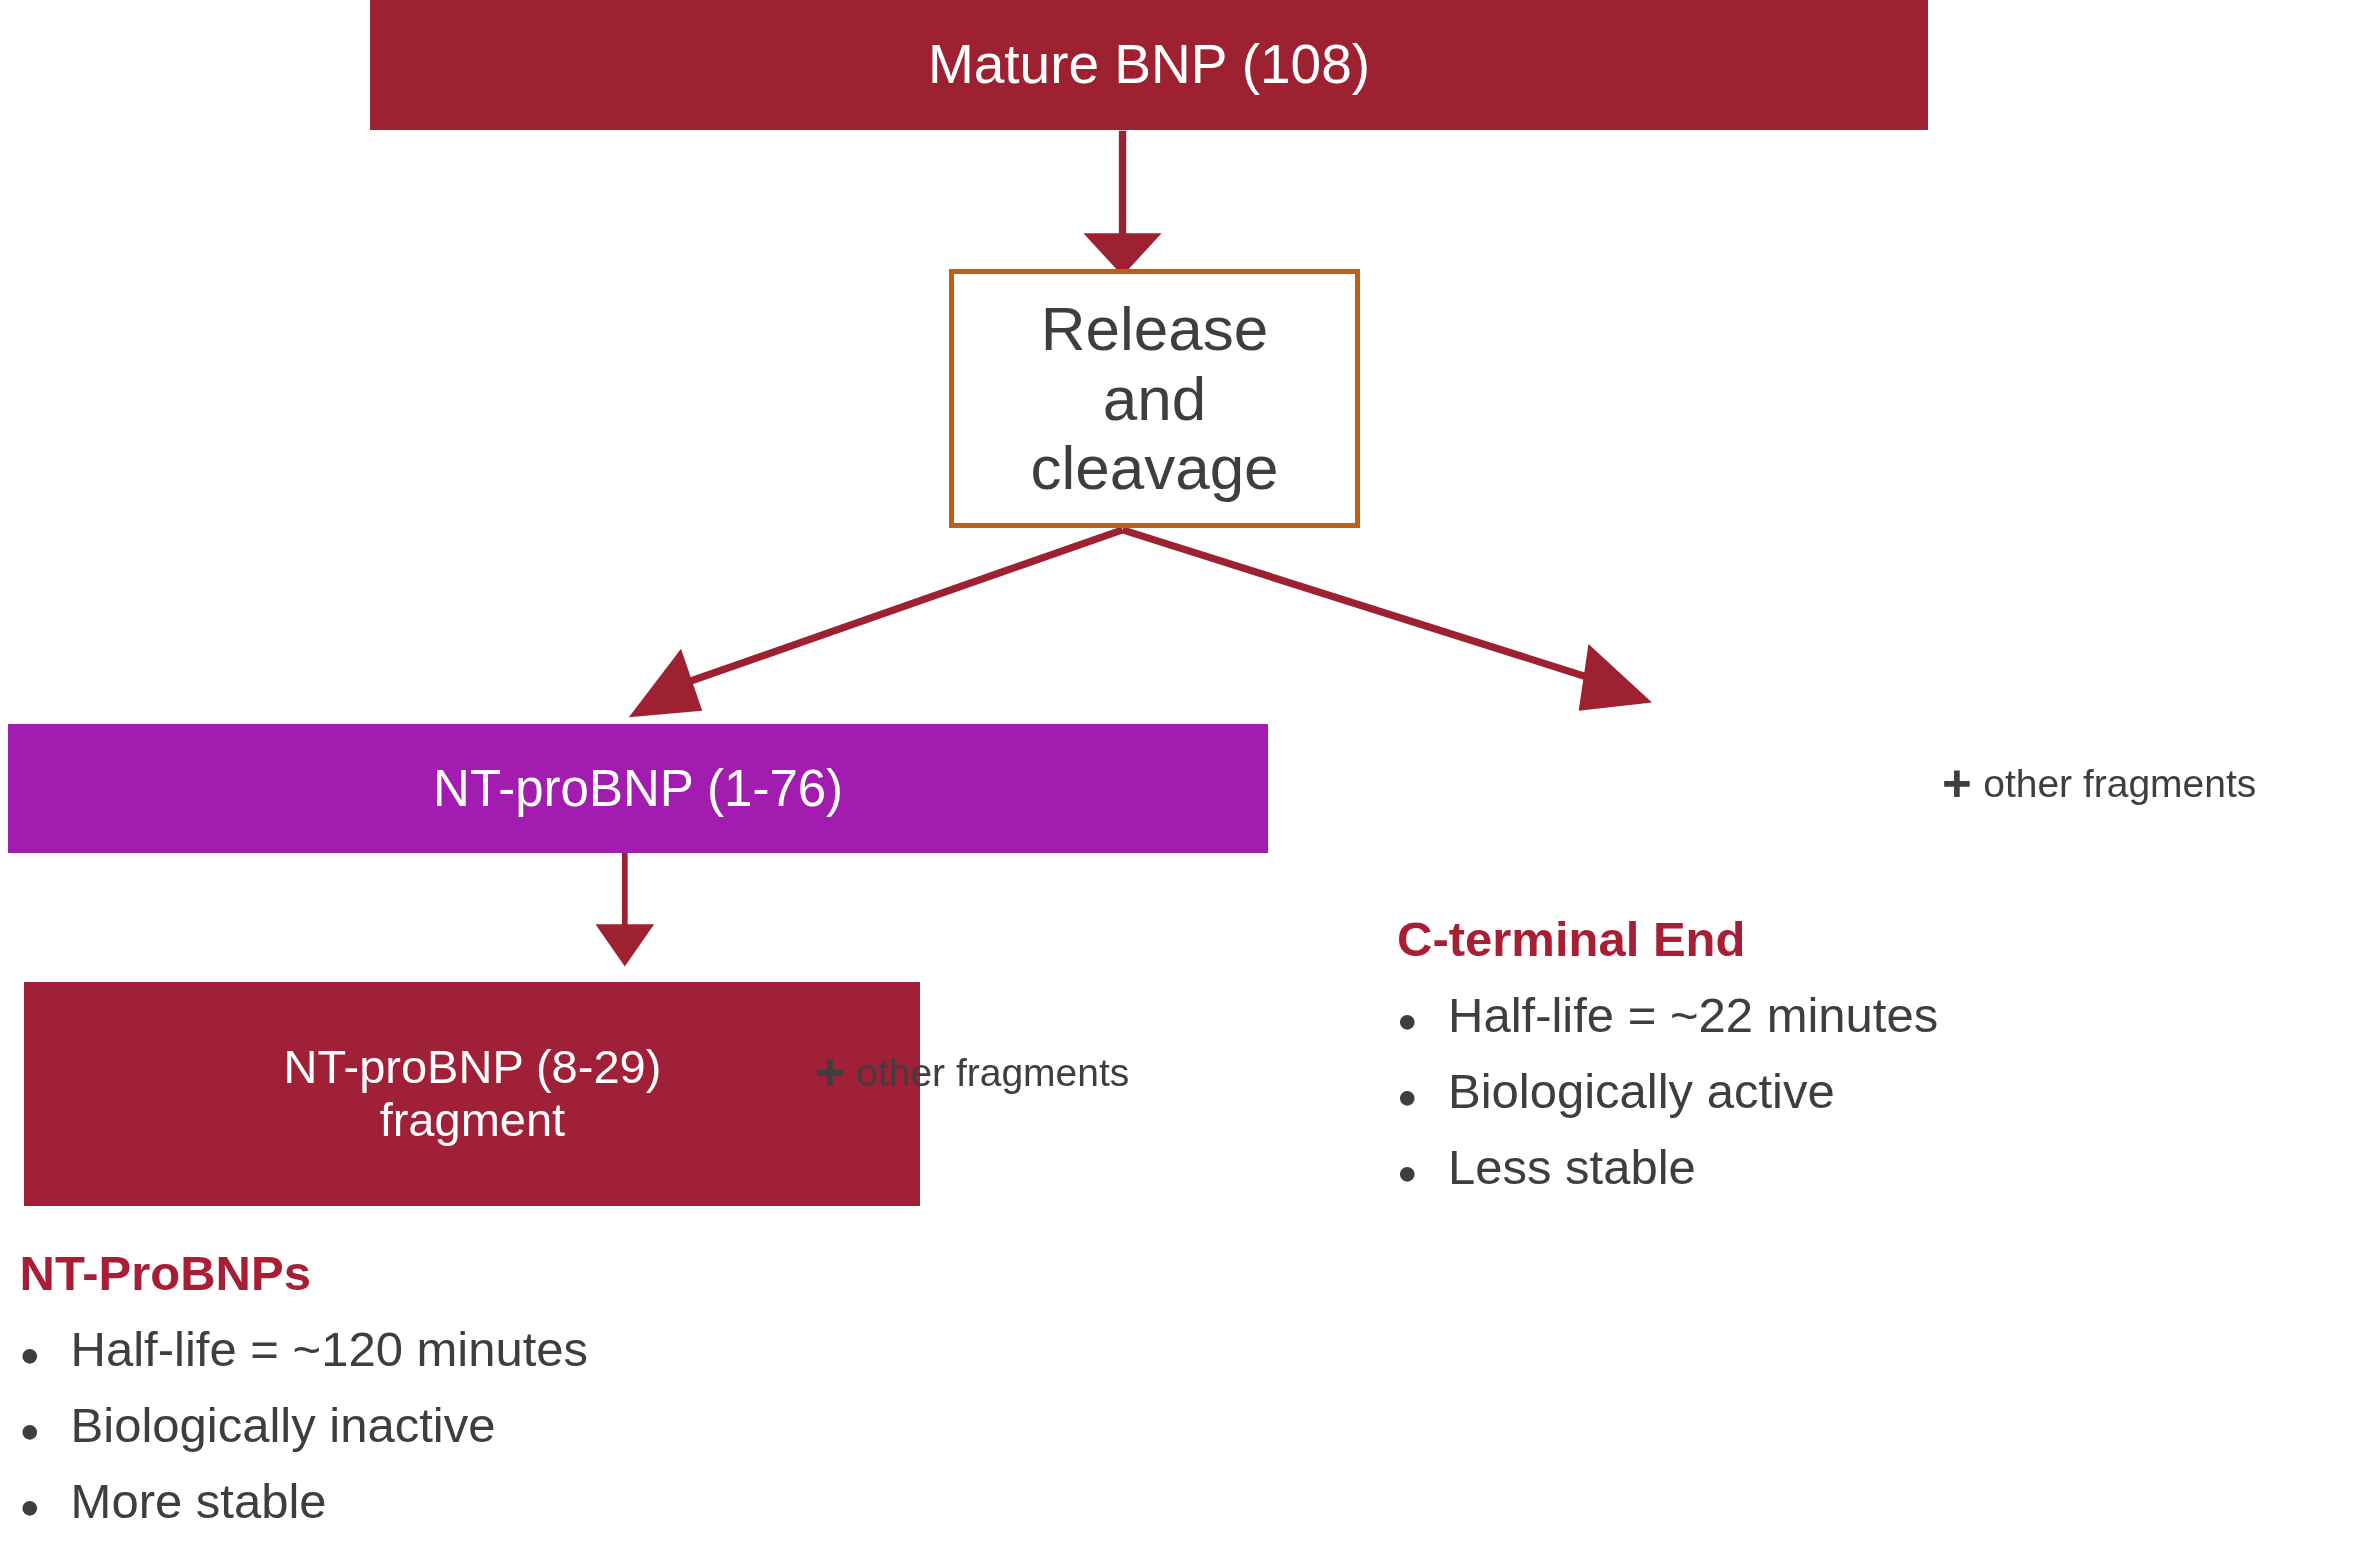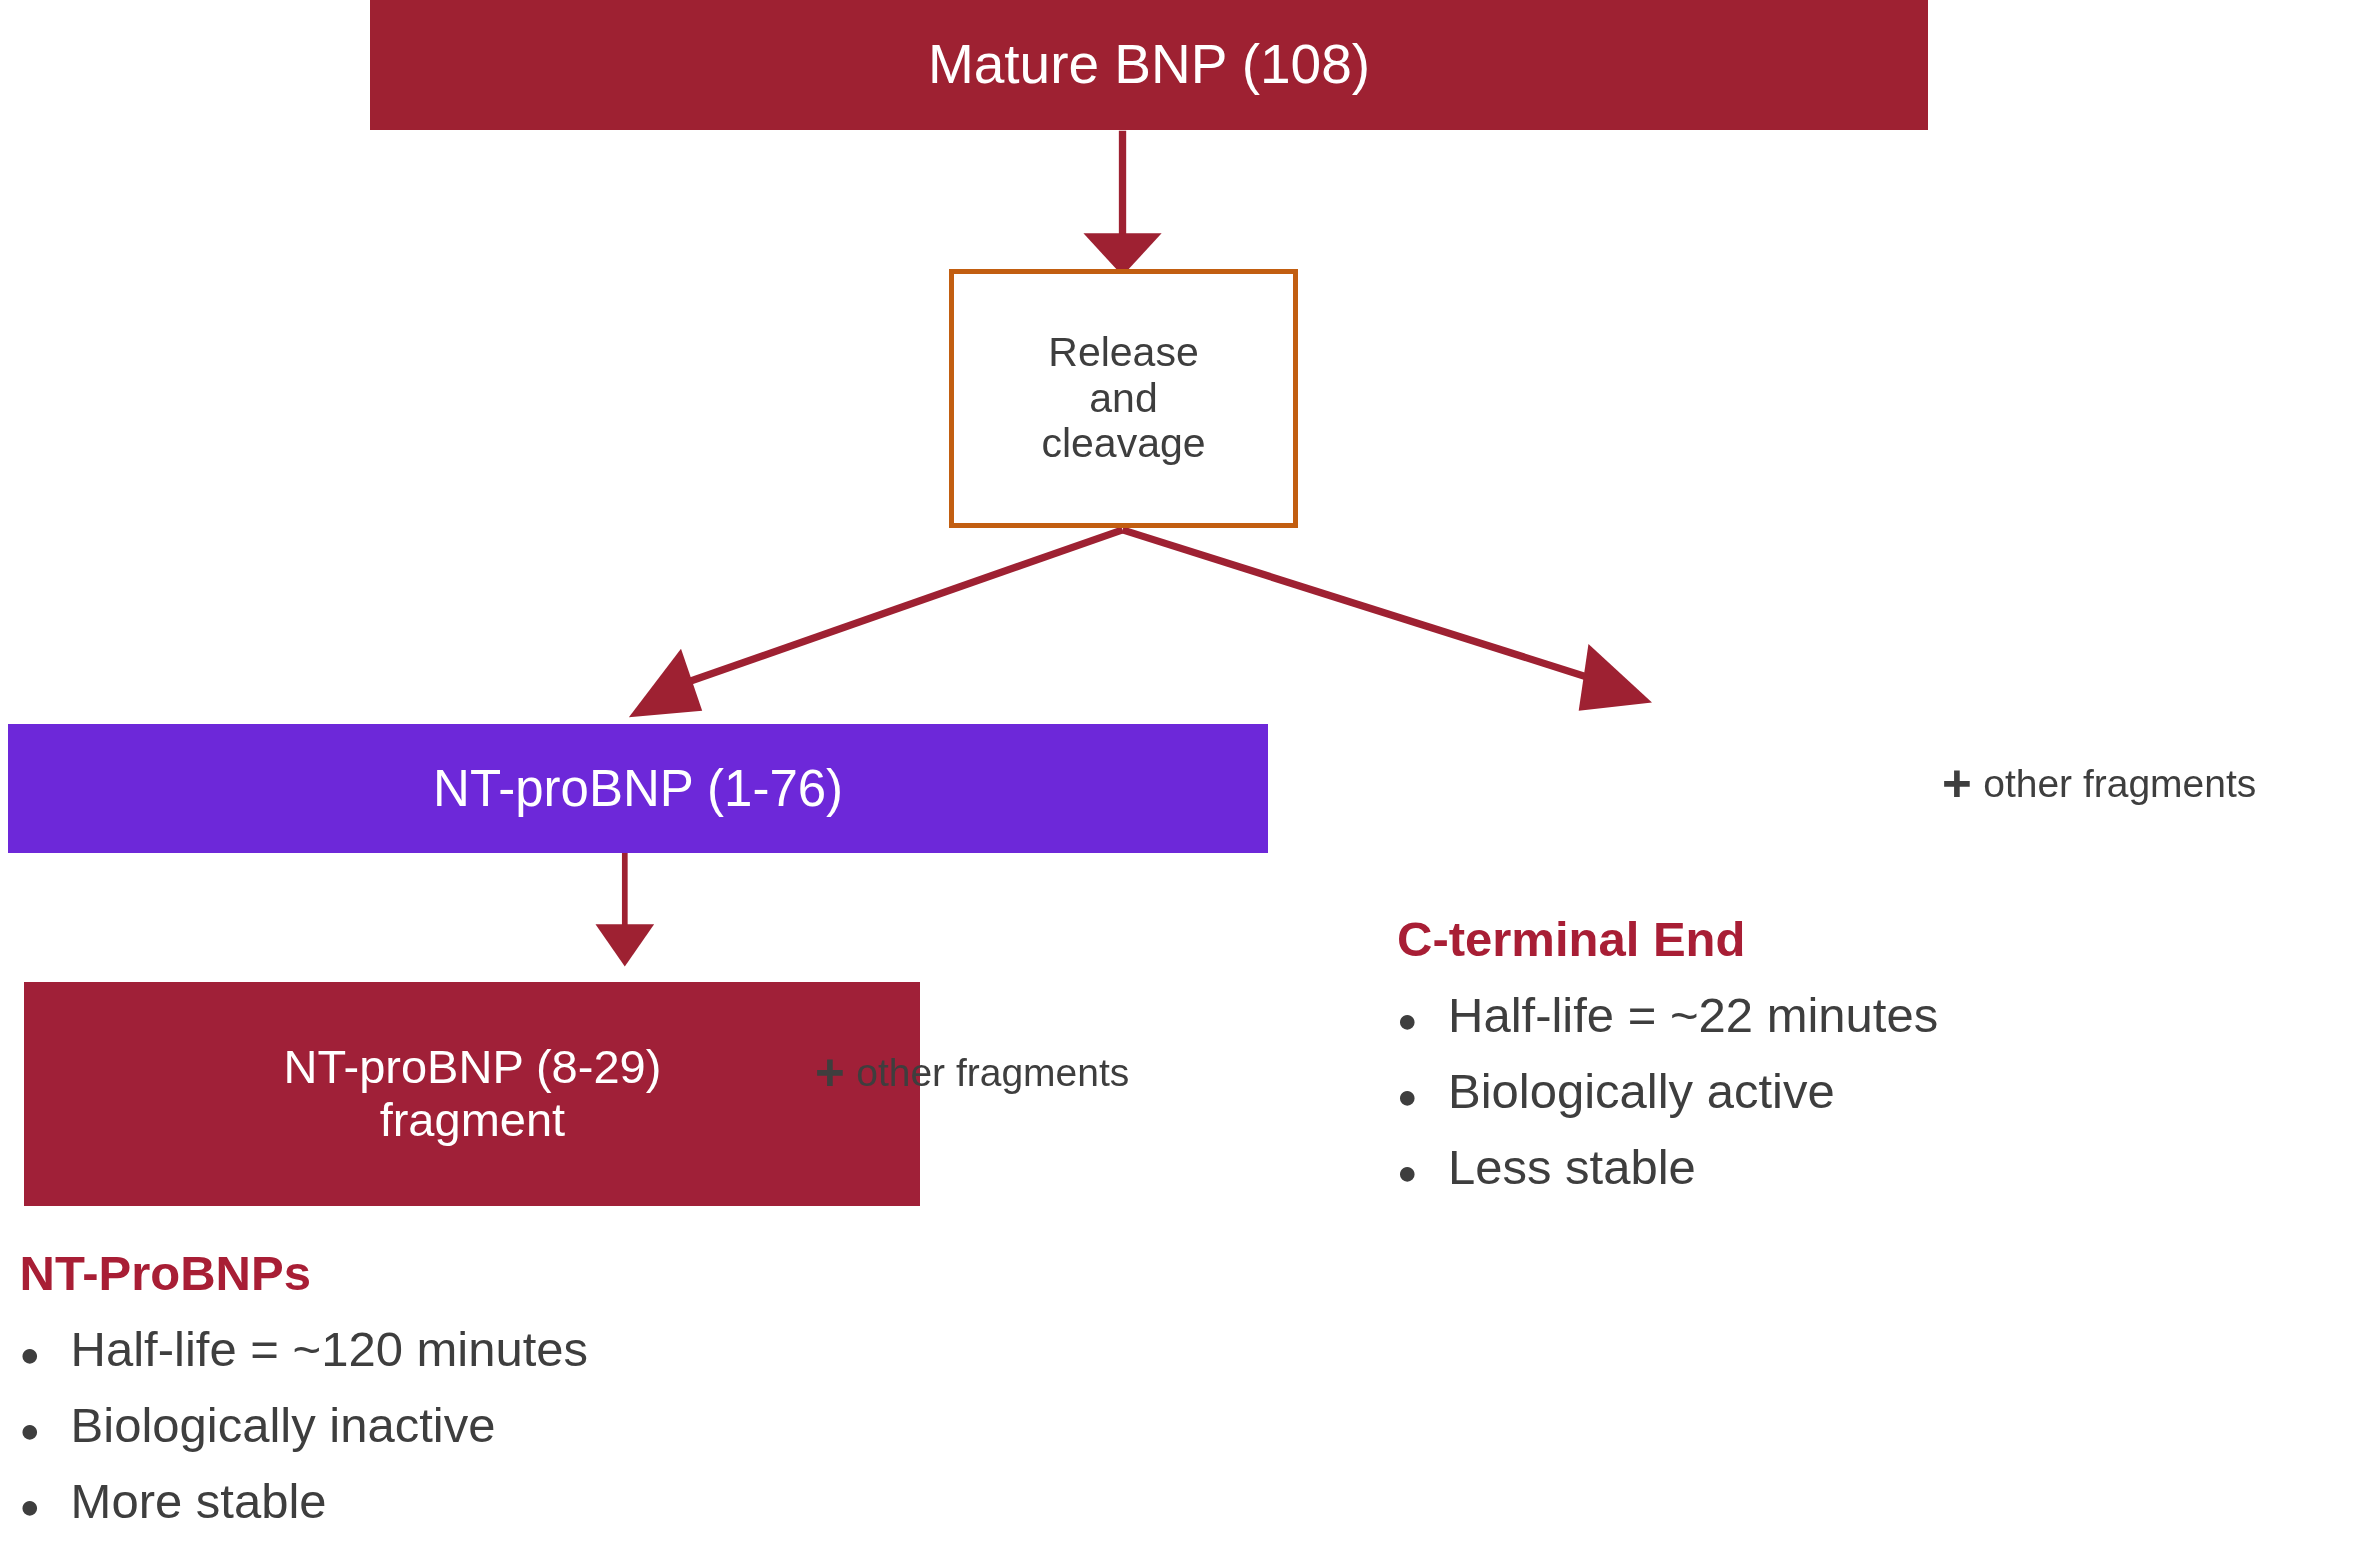--- a/index.html
+++ b/index.html
@@ -37,39 +37,39 @@
     color: #ffffff;
     font-size: 55px;
     font-weight: 400;
     margin-left: 28px;
   }
 
   
   #node-release-cleavage {
     left: 949px;
     top: 269px;
-    width: 349px;
+    width: 411px;
     height: 259px;
     background: #ffffff;
     border: 5.7px solid #C25E11;
     color: #3E3E3E;
-    font-size: 41px;
+    font-size: 62px;
     font-weight: 400;
   }
   #node-release-cleavage .lines {
     display: block;
   }
 
   
   #node-nt-probnp-1-76 {
     left: 8.1px;
     top: 724px;
     width: 1260px;
     height: 129px;
-    background: #6d28d9;
+    background: #a21caf;
     color: #ffffff;
     font-size: 51px;
   }
 
   
   #node-bnp-77-108 {
     left: 1397px;
     top: 717px;
     width: 518px;
     height: 130px;

